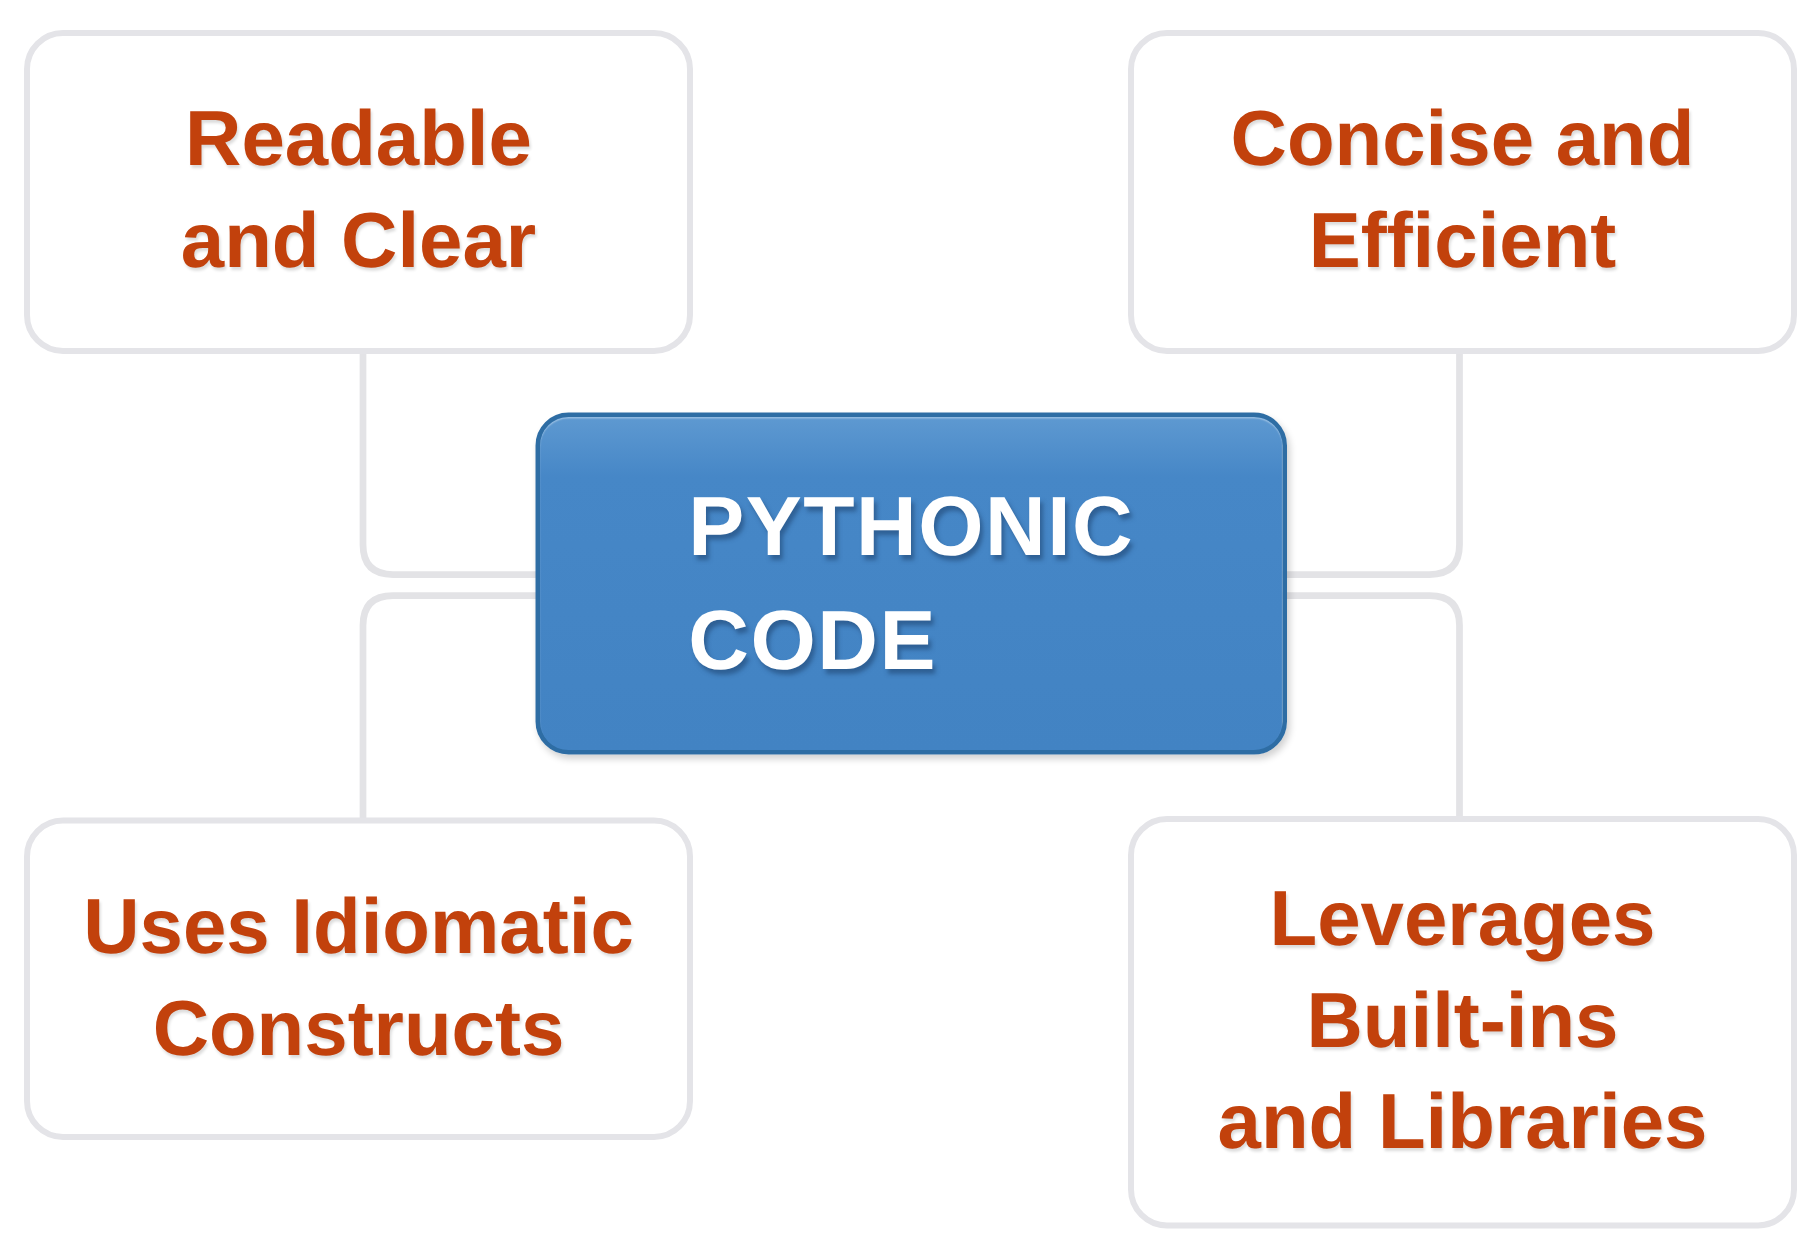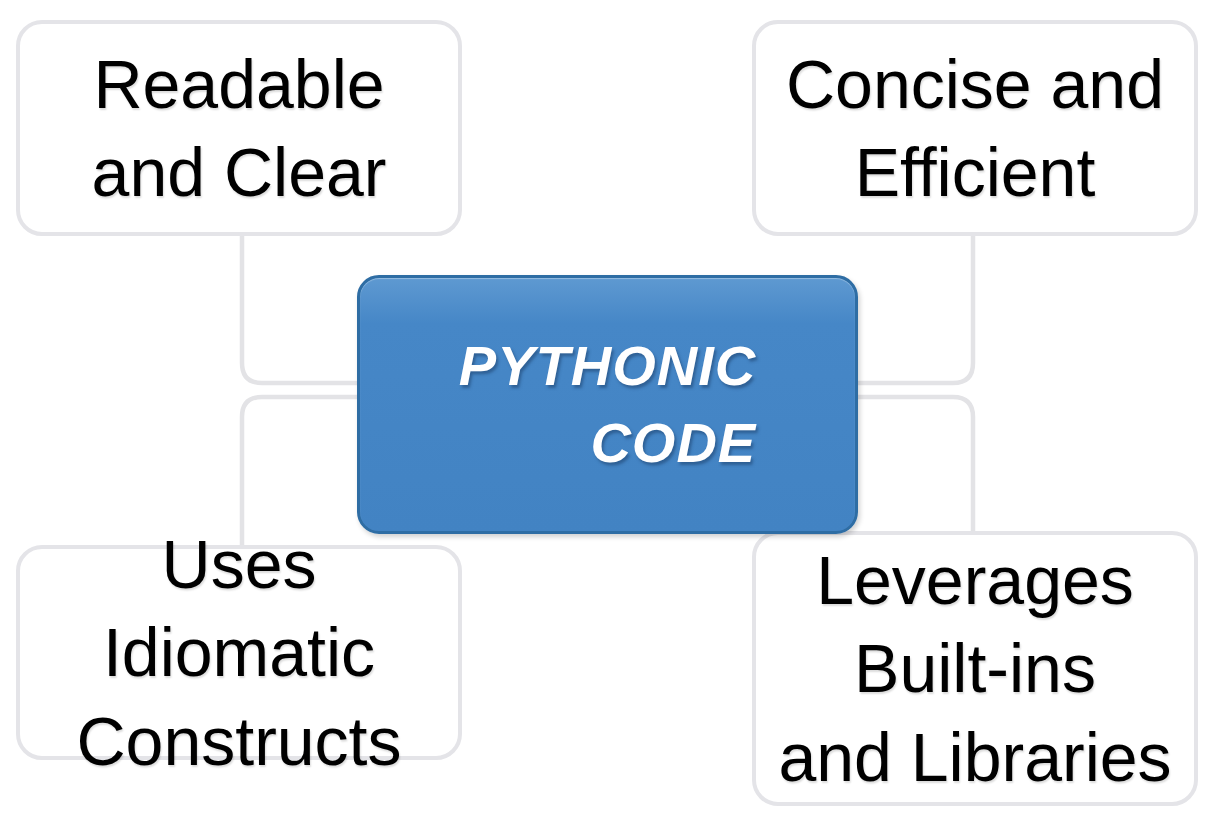--- a/index.html
+++ b/index.html
@@ -27,48 +27,47 @@
     background: #ffffff;
     border: 4px solid #e4e4e8;
     border-radius: 26px;
     display: flex;
     align-items: center;
     justify-content: center;
     text-align: center;
     box-sizing: border-box;
   }
   .card-label {
-    font-weight: 400;
-    font-size: 68px;
+    font-weight: 700;
+    font-size: 52px;
     line-height: 1.3;
-    color: #000000;
+    color: #c2410c;
     white-space: pre-line;
     text-shadow: 1px 2px 2px rgba(0,0,0,0.14);
   }
   .card-tl { left: 16px;  top: 20px;  width: 446px; height: 216px; }
   .card-tr { left: 752px; top: 20px;  width: 446px; height: 216px; }
   .card-bl { left: 16px;  top: 545px; width: 446px; height: 215px; }
-  .card-br { left: 752px; top: 531px; width: 446px; height: 275px; }
+  .card-br { left: 752px; top: 544px; width: 446px; height: 275px; }
   .center-node {
     position: absolute;
     z-index: 3;
     left: 357px;
     top: 275px;
     width: 501px;
-    height: 259px;
+    height: 228px;
     box-sizing: border-box;
     background: linear-gradient(180deg, #5e99d1 0%, #4687c7 18%, #4283c3 100%);
     border: 3px solid #2e6da4;
     border-radius: 22px;
     display: flex;
     align-items: center;
     justify-content: center;
-    text-align: right;
+    text-align: left;
     box-shadow: inset 0 1px 1px rgba(255,255,255,0.35), 2px 3px 5px rgba(0,0,0,0.18);
-    font-style: italic;
   }
   .center-label {
     font-weight: 700;
     font-size: 56px;
     line-height: 1.36;
     letter-spacing: 1px;
     color: #ffffff;
     white-space: pre-line;
     text-shadow: 2px 3px 3px rgba(30,65,110,0.55);
   }

